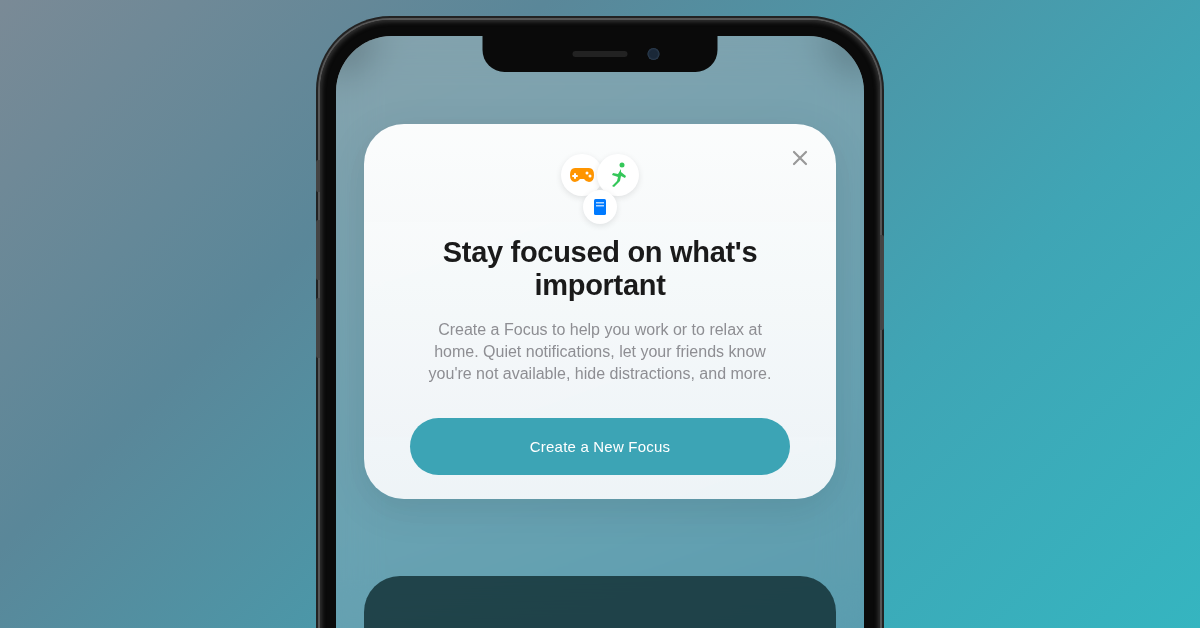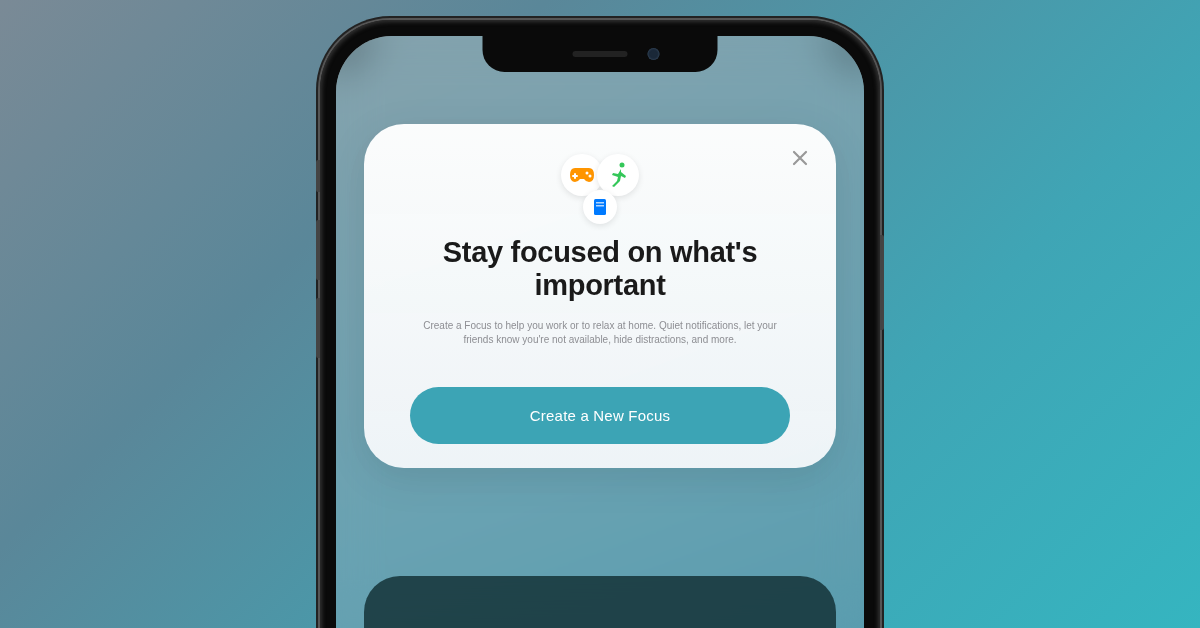--- a/index.html
+++ b/index.html
@@ -182,25 +182,25 @@
       font-size: 29px;
       font-weight: 700;
       color: #1a1a1a;
       text-align: center;
       line-height: 1.15;
       margin-bottom: 16px;
       letter-spacing: -0.3px;
     }
     
     .modal-body {
-      font-size: 10px;
+      font-size: 16px;
       color: #8e8e93;
       text-align: center;
       line-height: 1.4;
-      margin-bottom: 40px;
+      margin-bottom: 32px;
       padding: 0 8px;
     }
     
     .cta-button {
       width: 100%;
       background: #3ca4b5;
       color: white;
       border: none;
       border-radius: 32px;
       padding: 20px;

